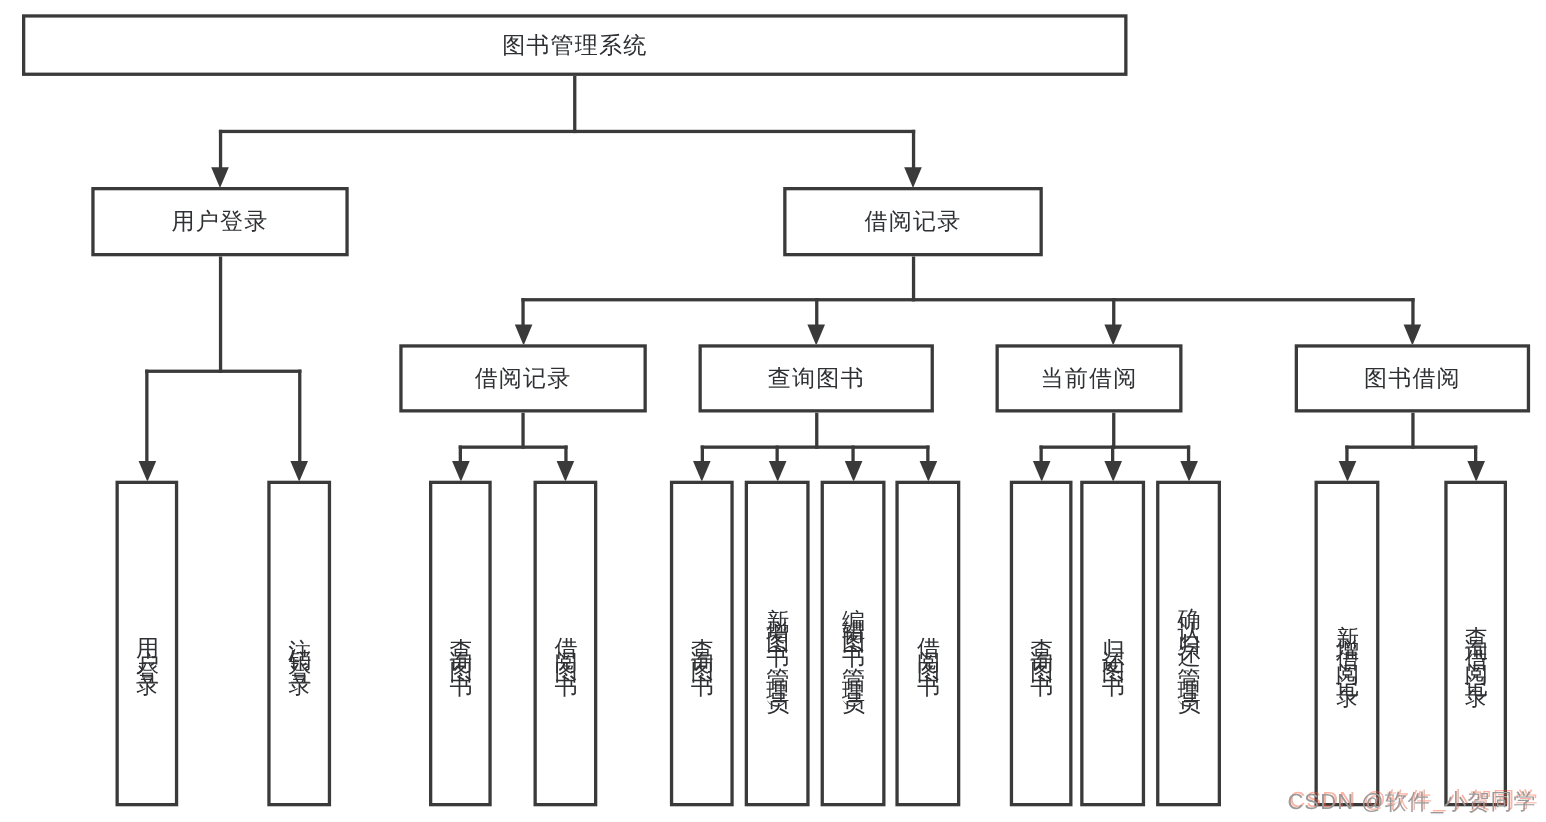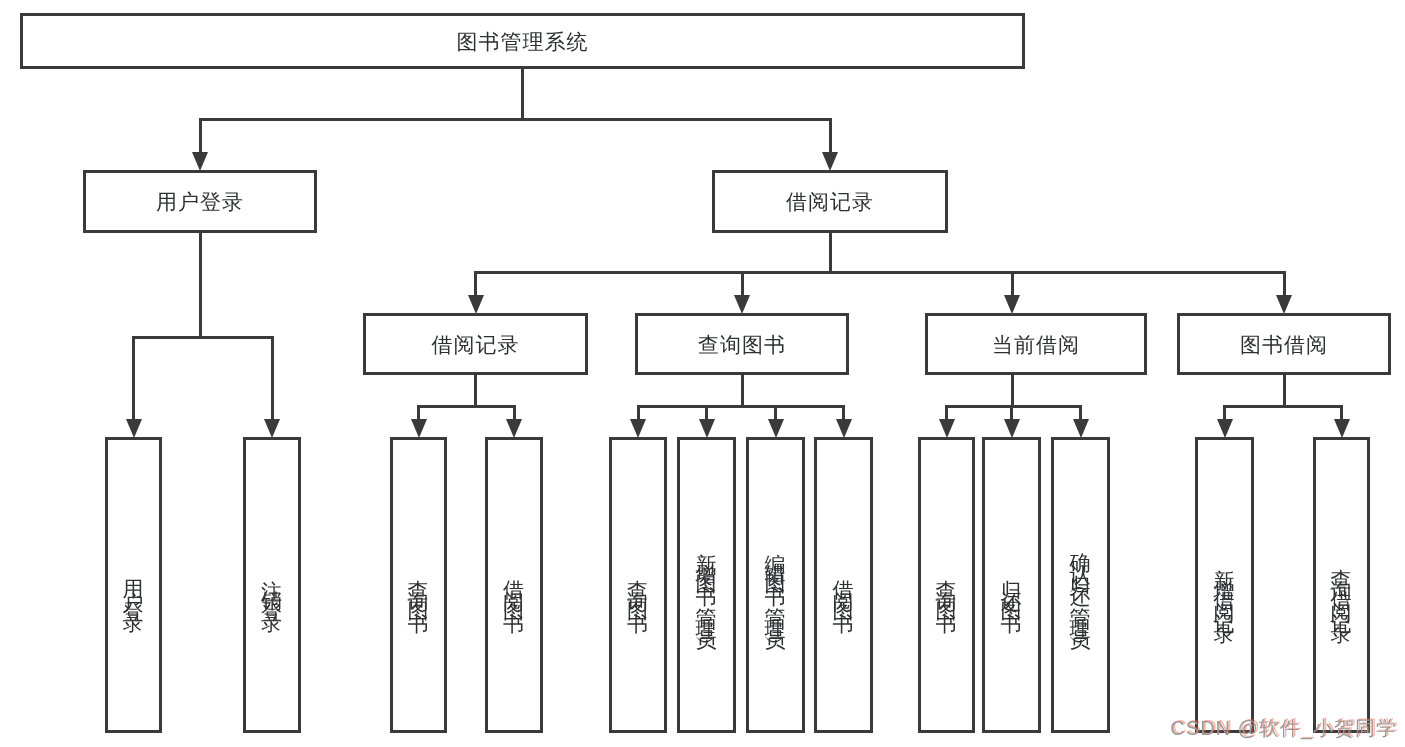--- a/index.html
+++ b/index.html
@@ -130,21 +130,21 @@
       </div>
       <div class="node h" style="left: 712px; top: 170px; width: 236px; height: 63px;">
         <span class="lbl">借阅记录</span>
       </div>
       <div class="node h" style="left: 363px; top: 313px; width: 225px; height: 62px;">
         <span class="lbl">借阅记录</span>
       </div>
       <div class="node h" style="left: 635px; top: 313px; width: 214px; height: 62px;">
         <span class="lbl">查询图书</span>
       </div>
-      <div class="node h" style="left: 905px; top: 313px; width: 222px; height: 62px; margin-left: 20px;">
+      <div class="node h" style="left: 905px; top: 313px; width: 170px; height: 62px;">
         <span class="lbl">当前借阅</span>
       </div>
       <div class="node h" style="left: 1177px; top: 313px; width: 214px; height: 62px;">
         <span class="lbl">图书借阅</span>
       </div>
       <div class="node v" style="left: 105px; top: 437px; width: 57px; height: 296px;">
         <span class="lbl">用户登录</span>
       </div>
       <div class="node v" style="left: 243px; top: 437px; width: 58px; height: 296px;">
         <span class="lbl">注销登录</span>

